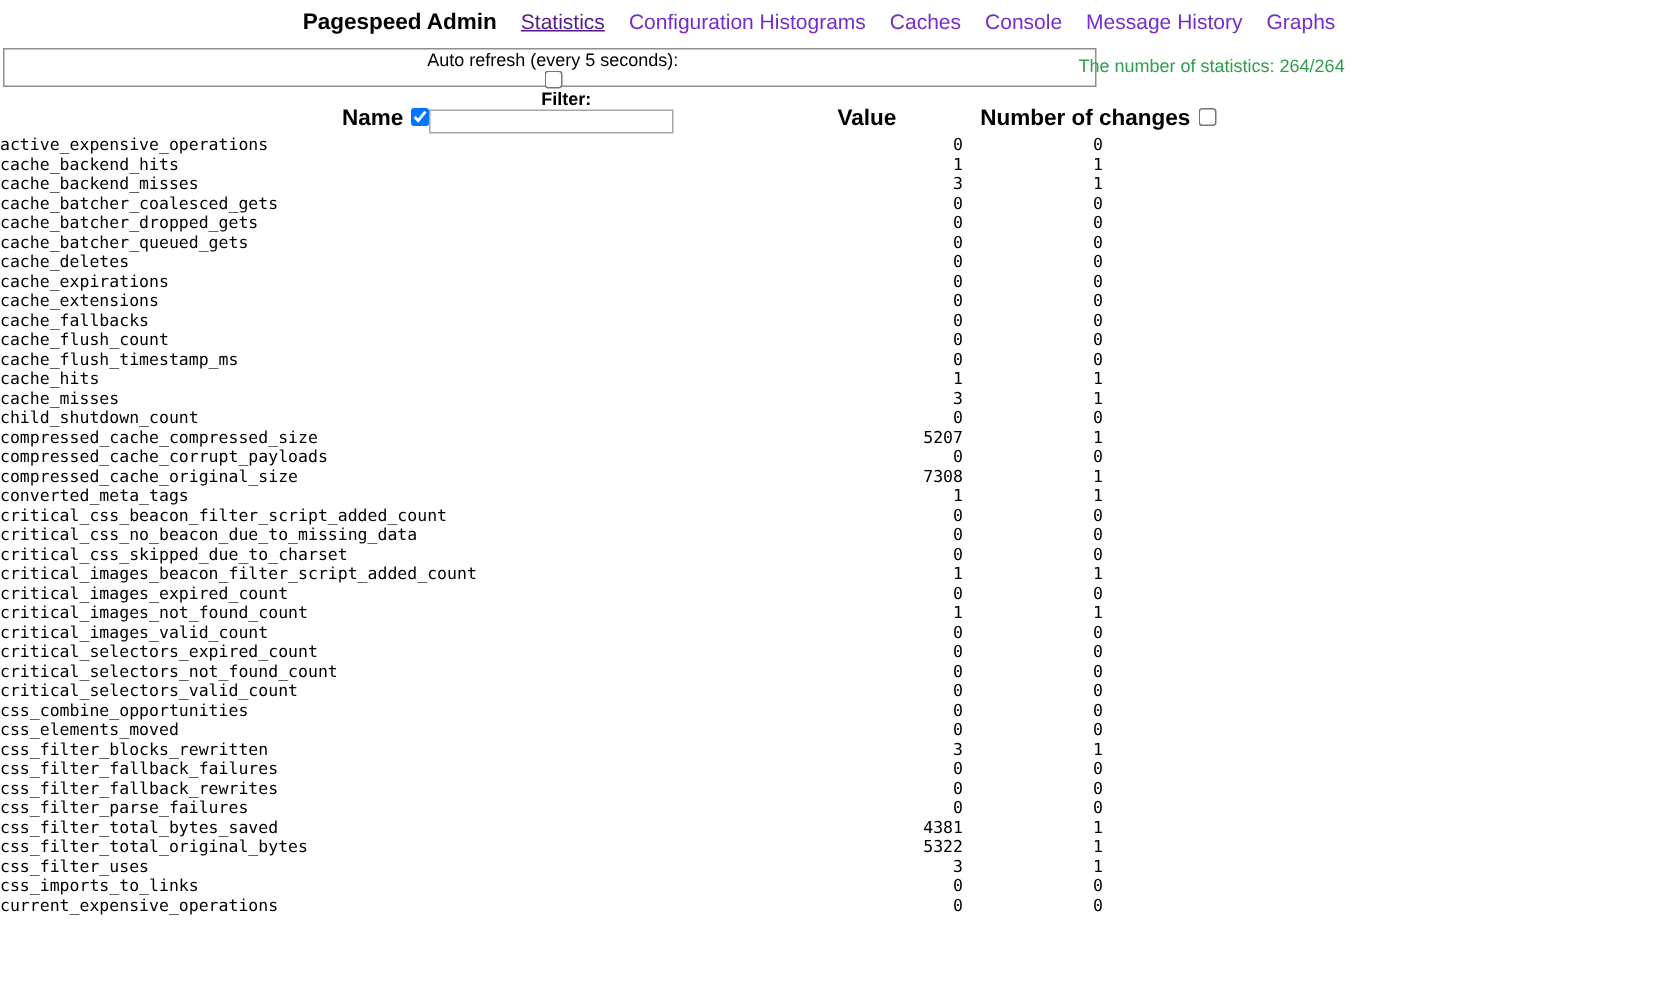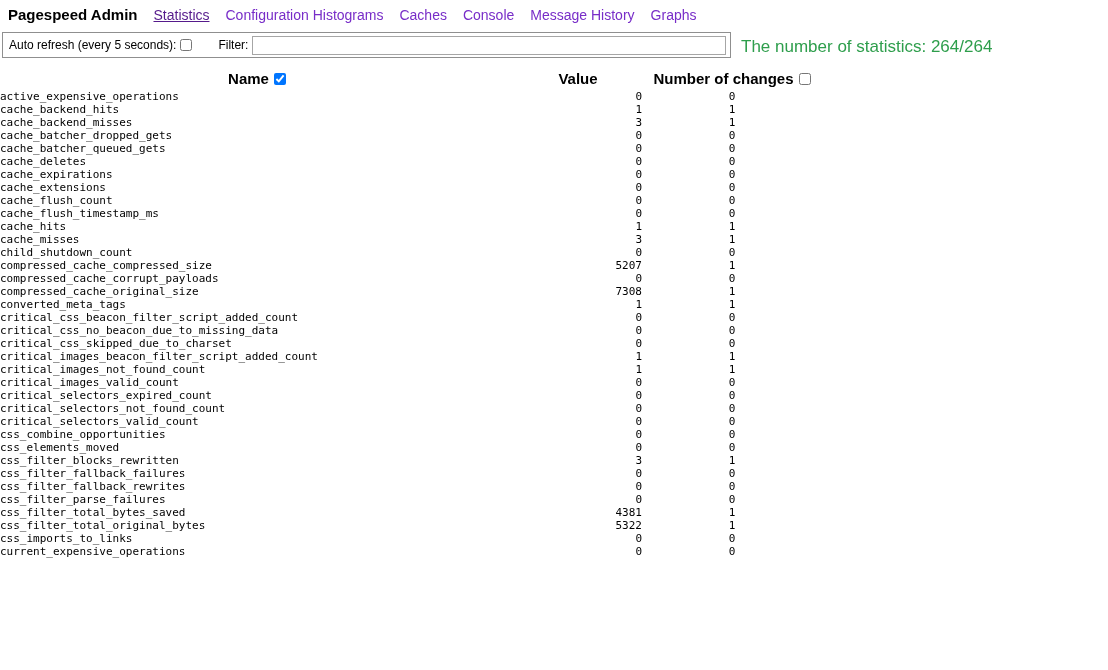--- a/index.html
+++ b/index.html
@@ -4,46 +4,46 @@
 <style>
   html, body { margin: 0; padding: 0; }
   body {
     width: 1108px; height: 670px; overflow: hidden;
     background: #ffffff; color: #000;
     font-family: "Liberation Sans", sans-serif;
     position: relative;
   }
 
   
-  .nav { padding: 6px 8px 5px 8px; white-space: nowrap; }
+  .nav { padding: 6px 8px 5px 8px; white-space: nowrap; text-align: center; }
   .app-title { font-size: 15px; font-weight: bold; margin-right: 16px; }
   .navlink {
     font-size: 14px; margin-right: 16px; cursor: pointer;
     color: var(--nav-link, #782DC8); text-decoration: none;
   }
   .navlink.active { color: var(--nav-link-active, #551A8B); text-decoration: underline; }
 
   
   .toolbar {
     box-sizing: border-box;
     margin: 3px 0 0 2px; width: 729px; height: 26px;
     border: 1px solid #8f8f8f;
     display: flex; align-items: center;
-    padding: 0 2px 0 6px; font-size: 12px;
+    padding: 0 2px 0 6px; font-size: 12px; flex-direction: column;
   }
   .toolbar input[type="checkbox"] { width: 12px; height: 12px; margin: 0 4px 0 4px; }
-  .filter-label { margin-left: 22px; margin-right: 4px; }
+  .filter-label { margin-left: 22px; margin-right: 4px; font-weight: bold; }
   .filter-input {
     flex: 1; height: 17px; margin-right: 2px;
     border: 1px solid #a6a6a6; font-size: 12px; padding: 0 3px;
     font-family: "Liberation Sans", sans-serif;
   }
   .stats-count {
-    position: absolute; left: 741px; top: 37px;
-    font-size: 17px; color: var(--stats-count-green, #2E9E4C);
+    position: absolute; left: 719px; top: 37px;
+    font-size: 12px; color: var(--stats-count-green, #2E9E4C);
   }
 
   
   table.stats {
     margin-top: 12px; border-collapse: collapse; table-layout: fixed;
     width: 822px;
   }
   table.stats col.w-name    { width: 514px; }
   table.stats col.w-value   { width: 128px; }
   table.stats col.w-changes { width: 180px; }
@@ -107,20 +107,25 @@
           <td class="c-name">cache_backend_hits</td>
           <td class="c-value">1</td>
           <td class="c-changes">1</td>
         </tr>
         <tr>
           <td class="c-name">cache_backend_misses</td>
           <td class="c-value">3</td>
           <td class="c-changes">1</td>
         </tr>
         <tr>
+          <td class="c-name">cache_batcher_coalesced_gets</td>
+          <td class="c-value">0</td>
+          <td class="c-changes">0</td>
+        </tr>
+        <tr>
           <td class="c-name">cache_batcher_dropped_gets</td>
           <td class="c-value">0</td>
           <td class="c-changes">0</td>
         </tr>
         <tr>
           <td class="c-name">cache_batcher_queued_gets</td>
           <td class="c-value">0</td>
           <td class="c-changes">0</td>
         </tr>
         <tr>
@@ -128,20 +133,25 @@
           <td class="c-value">0</td>
           <td class="c-changes">0</td>
         </tr>
         <tr>
           <td class="c-name">cache_expirations</td>
           <td class="c-value">0</td>
           <td class="c-changes">0</td>
         </tr>
         <tr>
           <td class="c-name">cache_extensions</td>
+          <td class="c-value">0</td>
+          <td class="c-changes">0</td>
+        </tr>
+        <tr>
+          <td class="c-name">cache_fallbacks</td>
           <td class="c-value">0</td>
           <td class="c-changes">0</td>
         </tr>
         <tr>
           <td class="c-name">cache_flush_count</td>
           <td class="c-value">0</td>
           <td class="c-changes">0</td>
         </tr>
         <tr>
           <td class="c-name">cache_flush_timestamp_ms</td>
@@ -197,20 +207,25 @@
           <td class="c-name">critical_css_skipped_due_to_charset</td>
           <td class="c-value">0</td>
           <td class="c-changes">0</td>
         </tr>
         <tr>
           <td class="c-name">critical_images_beacon_filter_script_added_count</td>
           <td class="c-value">1</td>
           <td class="c-changes">1</td>
         </tr>
         <tr>
+          <td class="c-name">critical_images_expired_count</td>
+          <td class="c-value">0</td>
+          <td class="c-changes">0</td>
+        </tr>
+        <tr>
           <td class="c-name">critical_images_not_found_count</td>
           <td class="c-value">1</td>
           <td class="c-changes">1</td>
         </tr>
         <tr>
           <td class="c-name">critical_images_valid_count</td>
           <td class="c-value">0</td>
           <td class="c-changes">0</td>
         </tr>
         <tr>
@@ -262,20 +277,25 @@
           <td class="c-name">css_filter_total_bytes_saved</td>
           <td class="c-value">4381</td>
           <td class="c-changes">1</td>
         </tr>
         <tr>
           <td class="c-name">css_filter_total_original_bytes</td>
           <td class="c-value">5322</td>
           <td class="c-changes">1</td>
         </tr>
         <tr>
+          <td class="c-name">css_filter_uses</td>
+          <td class="c-value">3</td>
+          <td class="c-changes">1</td>
+        </tr>
+        <tr>
           <td class="c-name">css_imports_to_links</td>
           <td class="c-value">0</td>
           <td class="c-changes">0</td>
         </tr>
         <tr>
           <td class="c-name">current_expensive_operations</td>
           <td class="c-value">0</td>
           <td class="c-changes">0</td>
         </tr>
       </tbody>

